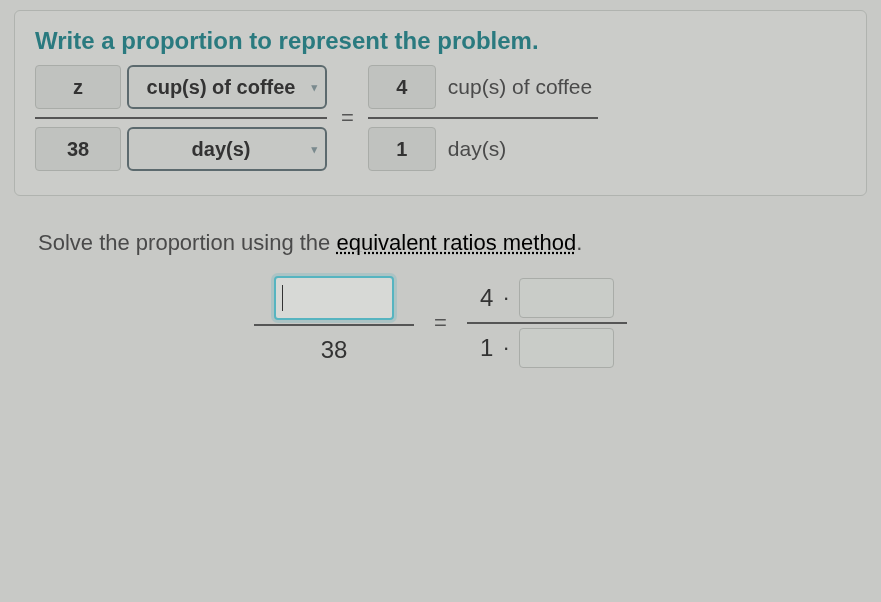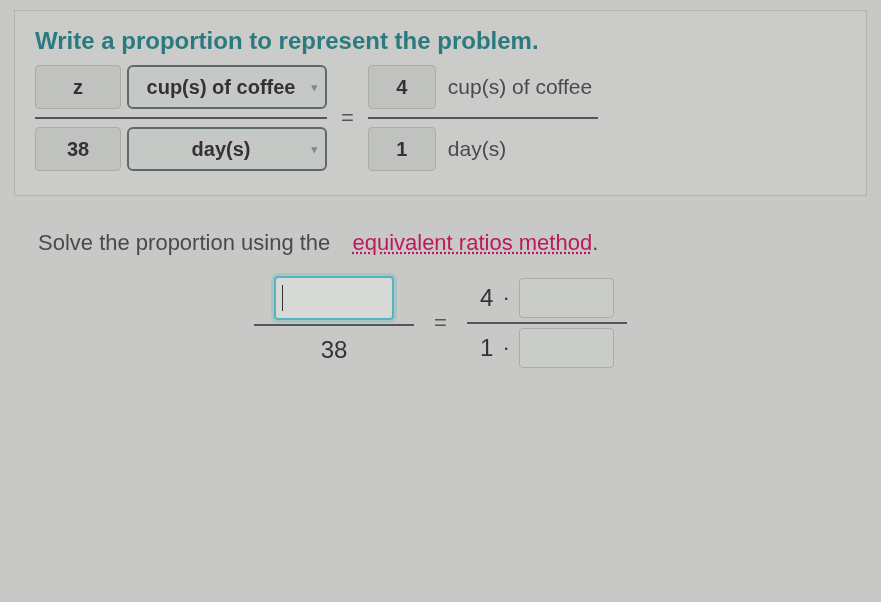--- a/index.html
+++ b/index.html
@@ -6,21 +6,21 @@
   body {
     font-family: -apple-system, "Segoe UI", Arial, sans-serif;
     background: #c8c9c6;
     width: 881px;
     height: 602px;
     padding: 10px 14px;
     color: #3a3a3a;
   }
   .card {
     border: 1px solid #b0b3af;
-    border-radius: 0;
+    border-radius: 6px;
     padding: 16px 20px 20px 20px;
     background: rgba(255,255,255,0.06);
     margin-bottom: 28px;
   }
   .prompt-title {
     color: #2a7a7f;
     font-weight: 700;
     font-size: 24px;
     margin-bottom: 6px;
   }
@@ -95,21 +95,21 @@
     color: #7a8a8e;
   }
   .unit-text {
     font-size: 21px;
     color: #4a4a4a;
     padding: 0 6px;
   }
 
   .solve-block { padding: 6px 24px; }
   .solve-text { font-size: 22px; color: #4a4a4a; margin-bottom: 16px; }
-  .link { color: #be185d; text-decoration: underline dotted; cursor: pointer; margin-left: 16px; }
+  .link { color: #000000; text-decoration: underline dotted; cursor: pointer; }
   .solve-eq {
     display: flex;
     align-items: center;
     justify-content: center;
     gap: 14px;
   }
   .sfrac { display:flex; flex-direction:column; align-items:center; }
   .sfrac .num, .sfrac .den { display:flex; align-items:center; gap:6px; padding:4px 2px; min-height:48px;}
   .sline { border-top:2px solid #555; width:100%; min-width:160px; }
   .input-box {

